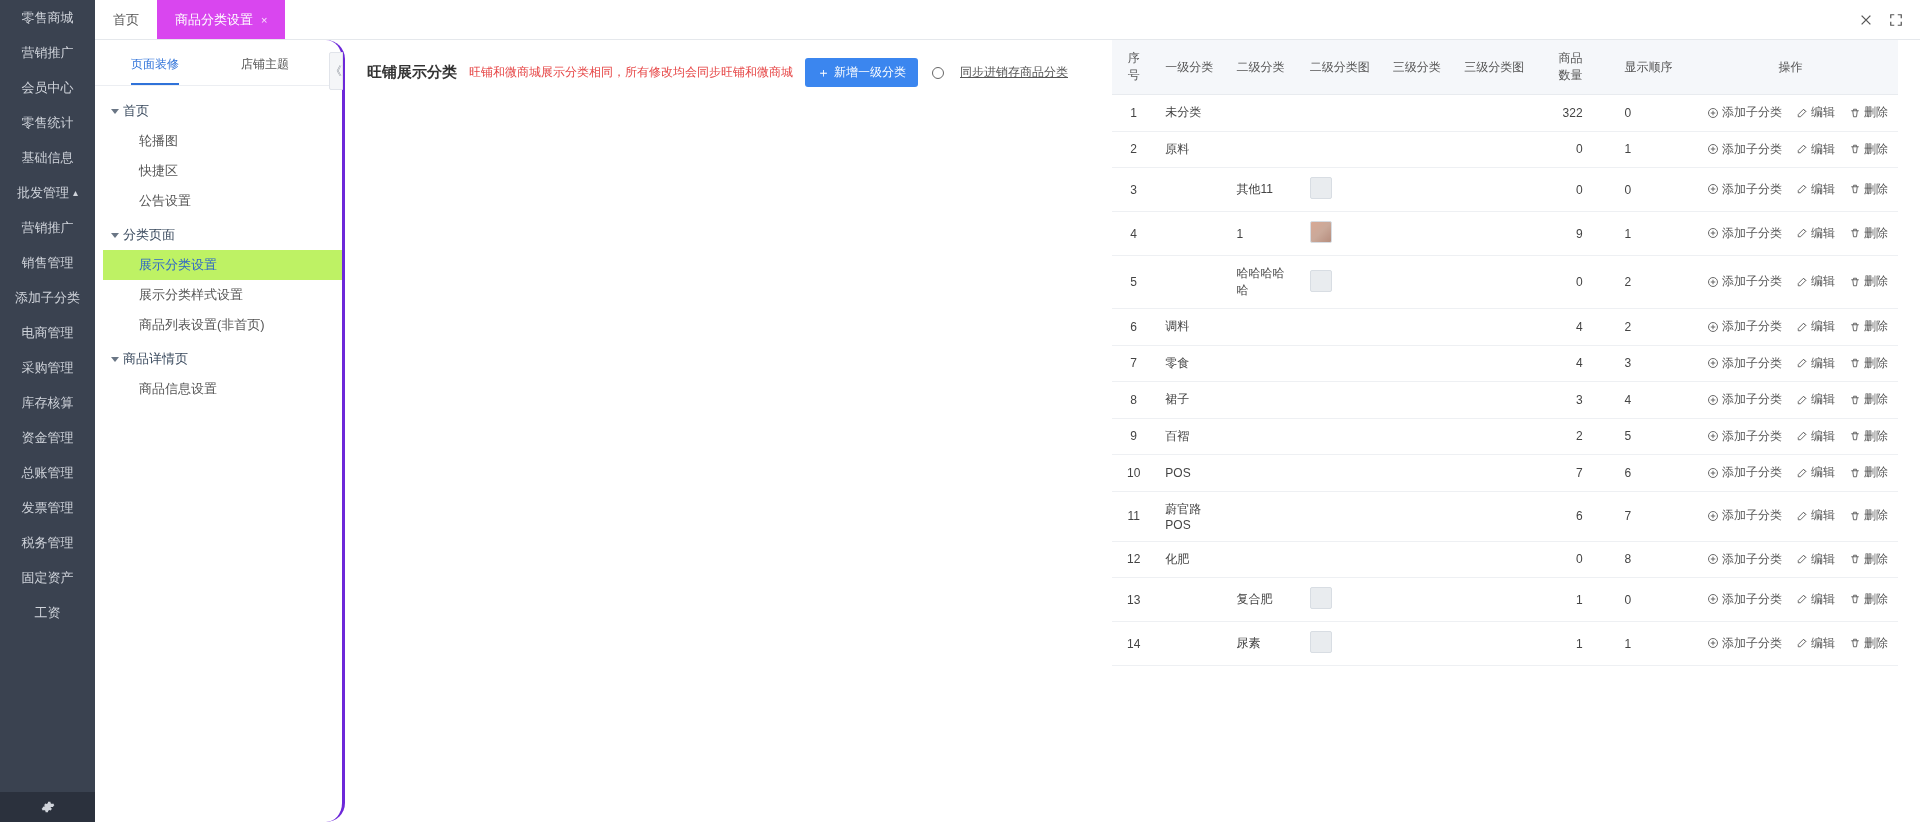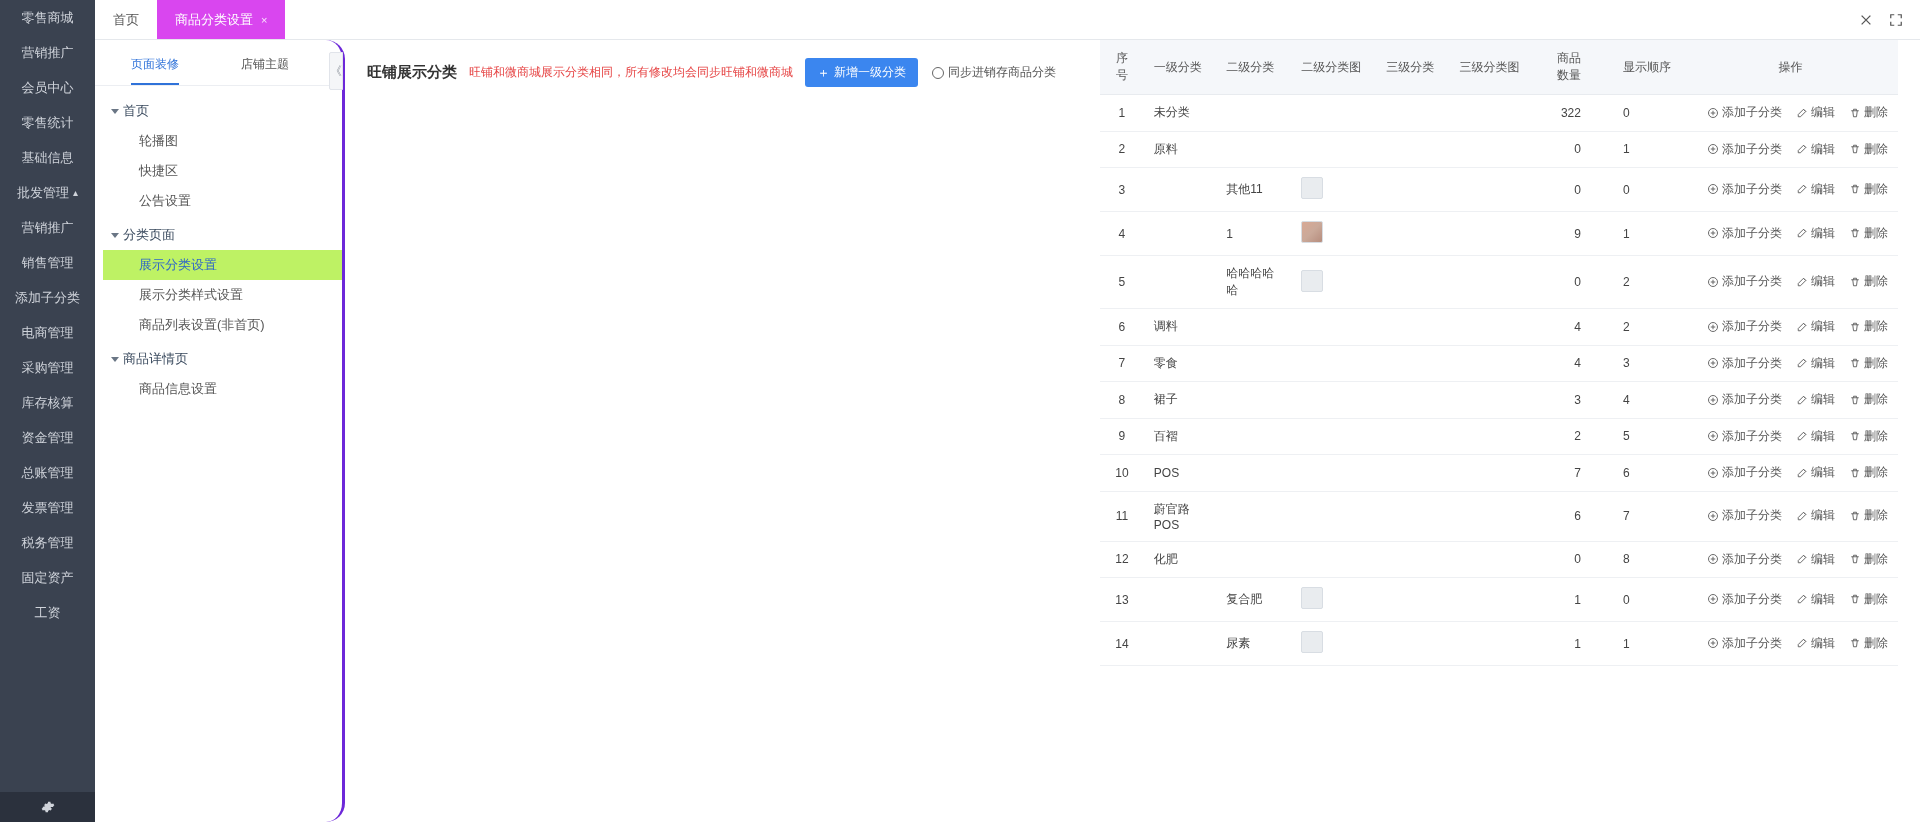--- a/index.html
+++ b/index.html
@@ -38,21 +38,21 @@
     .collapse-handle { position:absolute; top:12px; right:-1px; width:14px; height:38px; background:#f5f6f8; border:1px solid #e1e4ea; display:flex; align-items:center; justify-content:center; font-size:12px; color:#8a9099; cursor:pointer; border-radius:2px 0 0 2px; }
     
     
     .workspace { flex:1; display:flex; flex-direction:row; overflow:hidden; background:#fff; }
     .ws-header-wrap { padding: 18px 22px 0 22px; }
     .page-heading { display:flex; align-items:center; gap:12px; margin-bottom:12px; }
     .page-title { font-size:15px; color:#333; font-weight:600; }
     .page-warning { color:#e64545; font-size:12px; }
     .page-actions { margin-left:auto; display:flex; align-items:center; gap:14px; }
     .btn-primary { background:#3b86ef; color:#fff; border:none; padding:6px 12px; border-radius:3px; font-size:12px; cursor:pointer; display:inline-flex; align-items:center; gap:4px; }
-    .btn-link { background:none; border:none; color:#555; font-size:12px; cursor:pointer; display:inline-flex; align-items:center; gap:4px; }
+    .btn-link { background:none; border:none; color:#555; font-size:12px; cursor:pointer; display:inline-flex; align-items:center; gap:16px;text-decoration:underline; }
     .plus { font-size:13px; line-height:1; }
     .sync-icon { width:12px; height:12px; border:1.3px solid #666; border-radius:50%; display:inline-block; position:relative; }
     
     
     .table-wrap { flex:1; overflow:auto; padding: 0 22px 16px; }
     table { width:100%; border-collapse:collapse; font-size:12px; }
     thead th { background:#f5f7fa; text-align:left; padding:10px 10px; color:#555; font-weight:500; border-bottom:1px solid #e8ebef; }
     tbody td { padding:9px 10px; border-bottom:1px solid #eef0f3; color:#444; }
     th.col-seq, td.col-seq { width:46px; text-align:center; }
     th.col-l1, td.col-l1 { width:78px; }

